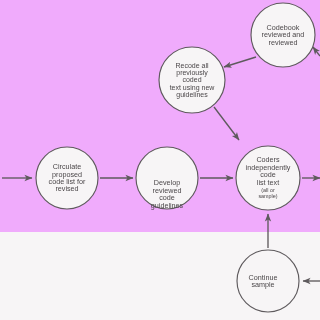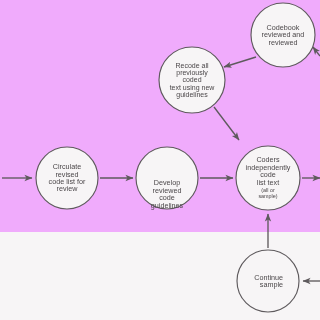--- a/index.html
+++ b/index.html
@@ -107,39 +107,39 @@
   <div class="node-label" style="left:159px; top:47px; width:66px; height:66px; font-size:7px;">
     <span class="ln">Recode all</span>
     <span class="ln">previously</span>
     <span class="ln">coded</span>
     <span class="ln">text using new</span>
     <span class="ln">guidelines</span>
   </div>
 
   <div class="node-label" style="left:36px; top:147px; width:62px; height:62px; font-size:7.2px;align-items:center;">
     <span class="ln">Circulate</span>
+    <span class="ln">proposed</span>
+    <span class="ln">code list for</span>
     <span class="ln">revised</span>
-    <span class="ln">code list for</span>
-    <span class="ln">review</span>
   </div>
 
   <div class="node-label" style="left:136px; top:147px; width:62px; height:62px; font-size:7.2px;justify-content:flex-end;">
     <span class="ln">Develop</span>
     <span class="ln">reviewed</span>
     <span class="ln">code</span>
     <span class="ln">guidelines</span>
   </div>
 
   <div class="node-label" style="left:236px; top:146px; width:64px; height:64px; font-size:7.2px;justify-content:center;">
     <span class="ln">Coders</span>
     <span class="ln">independently</span>
     <span class="ln">code</span>
     <span class="ln">list text</span>
     <span class="sub" style="font-size:5.4px;">(all or</span>
     <span class="sub" style="font-size:5.4px; margin-top:0;">sample)</span>
   </div>
 
-  <div class="node-label" style="left:221px; top:250px; width:62px; height:62px; font-size:7.2px;align-items:flex-end;">
+  <div class="node-label" style="left:232px; top:250px; width:62px; height:62px; font-size:7.2px;">
     <span class="ln">Continue</span>
     <span class="ln">sample</span>
   </div>
 
 </div>
 
 </body></html>

